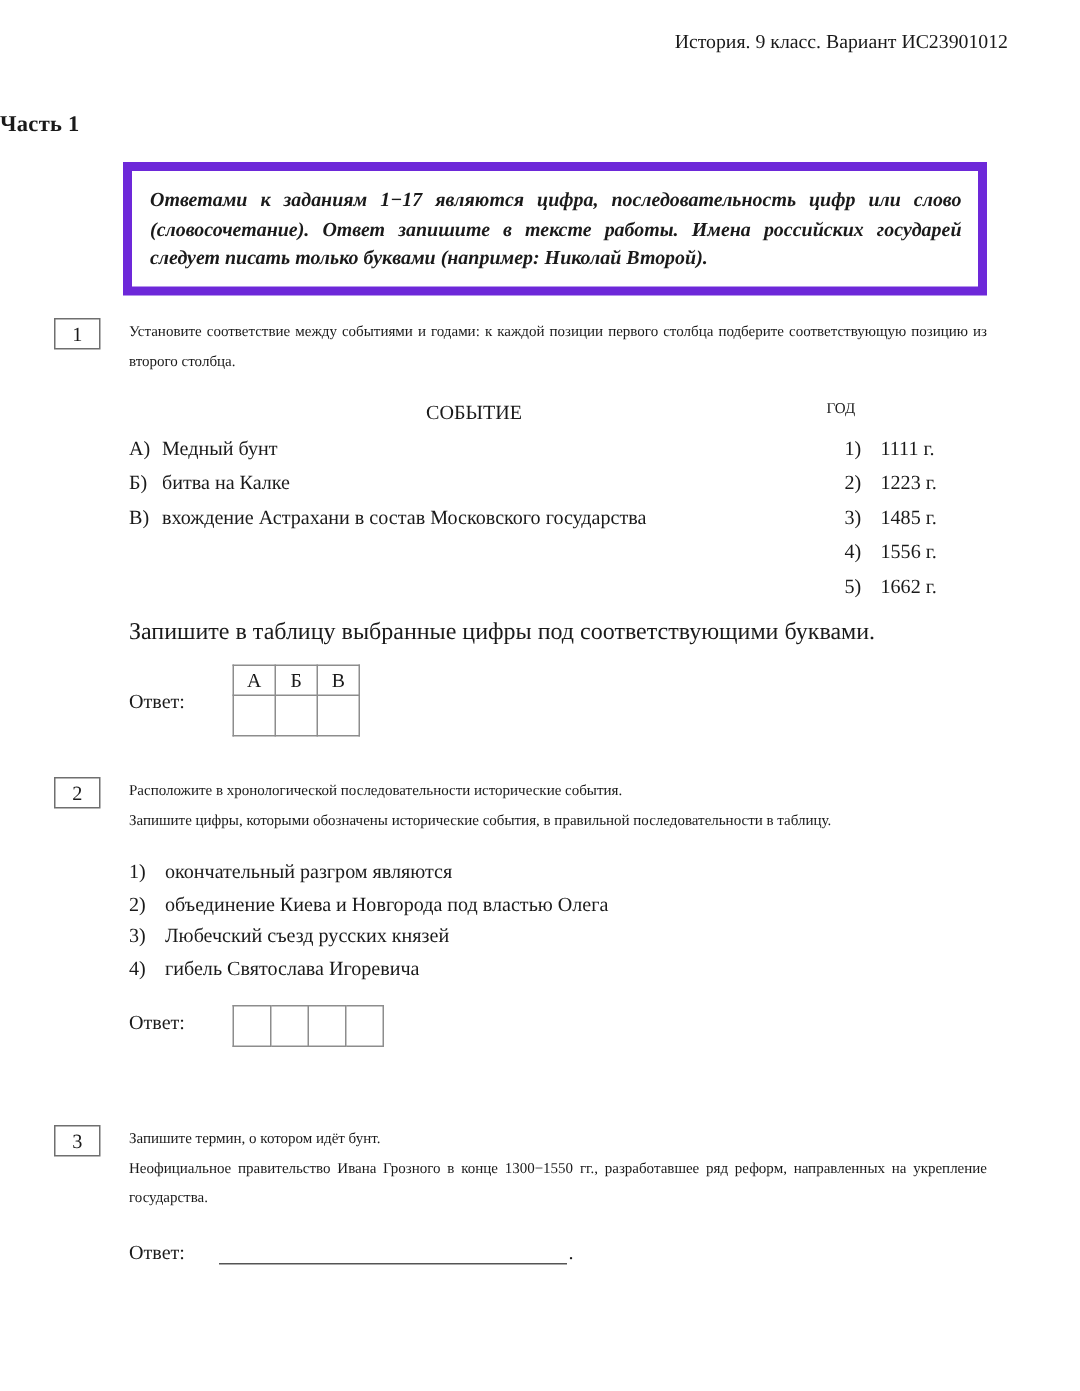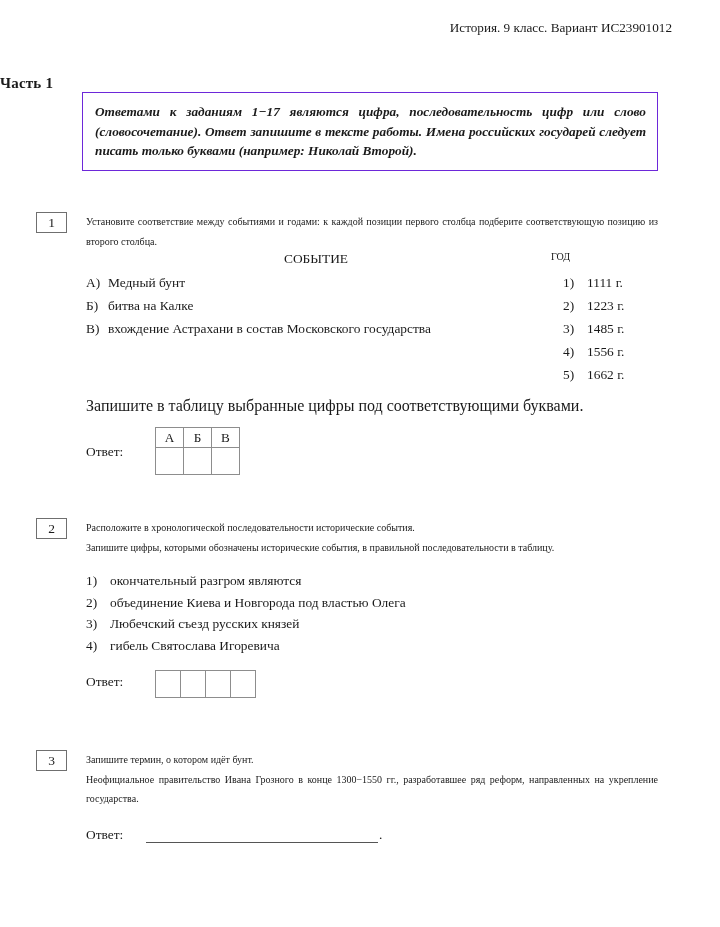--- a/index.html
+++ b/index.html
@@ -51,24 +51,24 @@
     font-size: 15px;
     font-weight: bold;
     letter-spacing: 0.2px;
     margin-top: 16px;
   }
 
   
   .instruction-box {
     position: absolute;
     left: 82px;
-    top: 92px;
+    top: 108px;
     width: 576px;
     box-sizing: border-box;
-    border: 1px solid #6d28d9;
+    border: 6px solid #6d28d9;
     padding: 9px 11px 9px 12px;
   }
   .instruction-box p {
     margin: 0;
     font-weight: bold;
     font-style: italic;
     font-size: 13.3px;
     line-height: 19.5px;
     text-align: justify;
     text-align-last: left;
@@ -109,20 +109,21 @@
   }
   .task-body p.plain {
     text-align: center;
     text-align-last: left;
   }
 
   
   .match-head {
     position: relative;
     height: 20px;
+    margin-top: 16px;
   }
   .match-head .col-event {
     position: absolute;
     left: 0;
     width: 460px;
     text-align: center;
     font-size: 13.4px;
   }
   .match-head .col-year {
     position: absolute;

